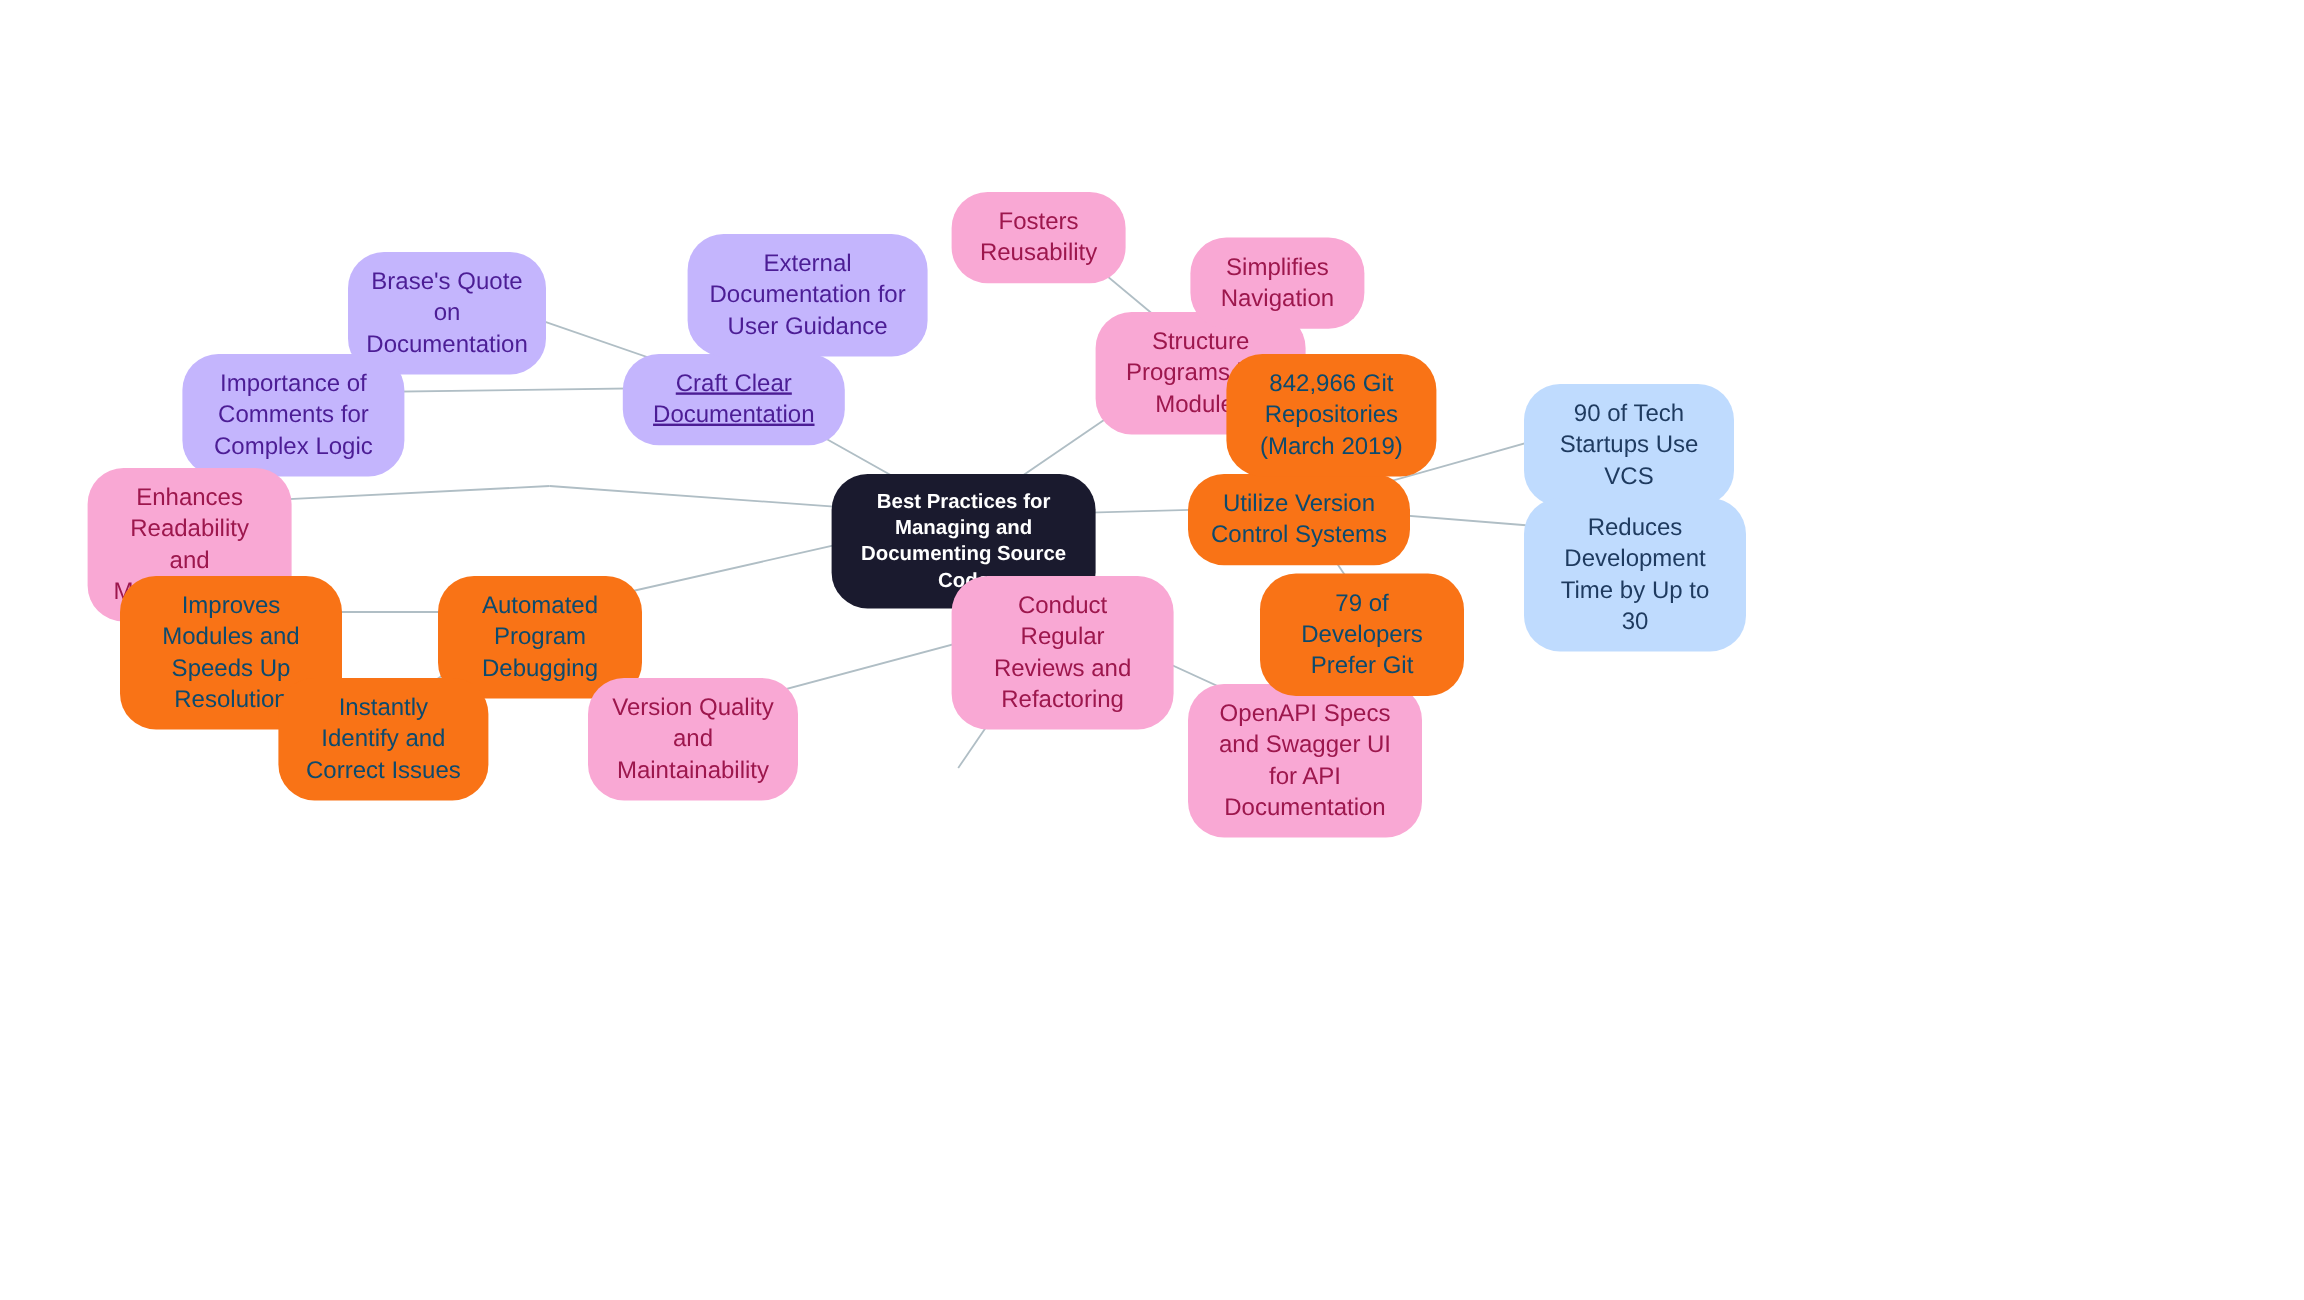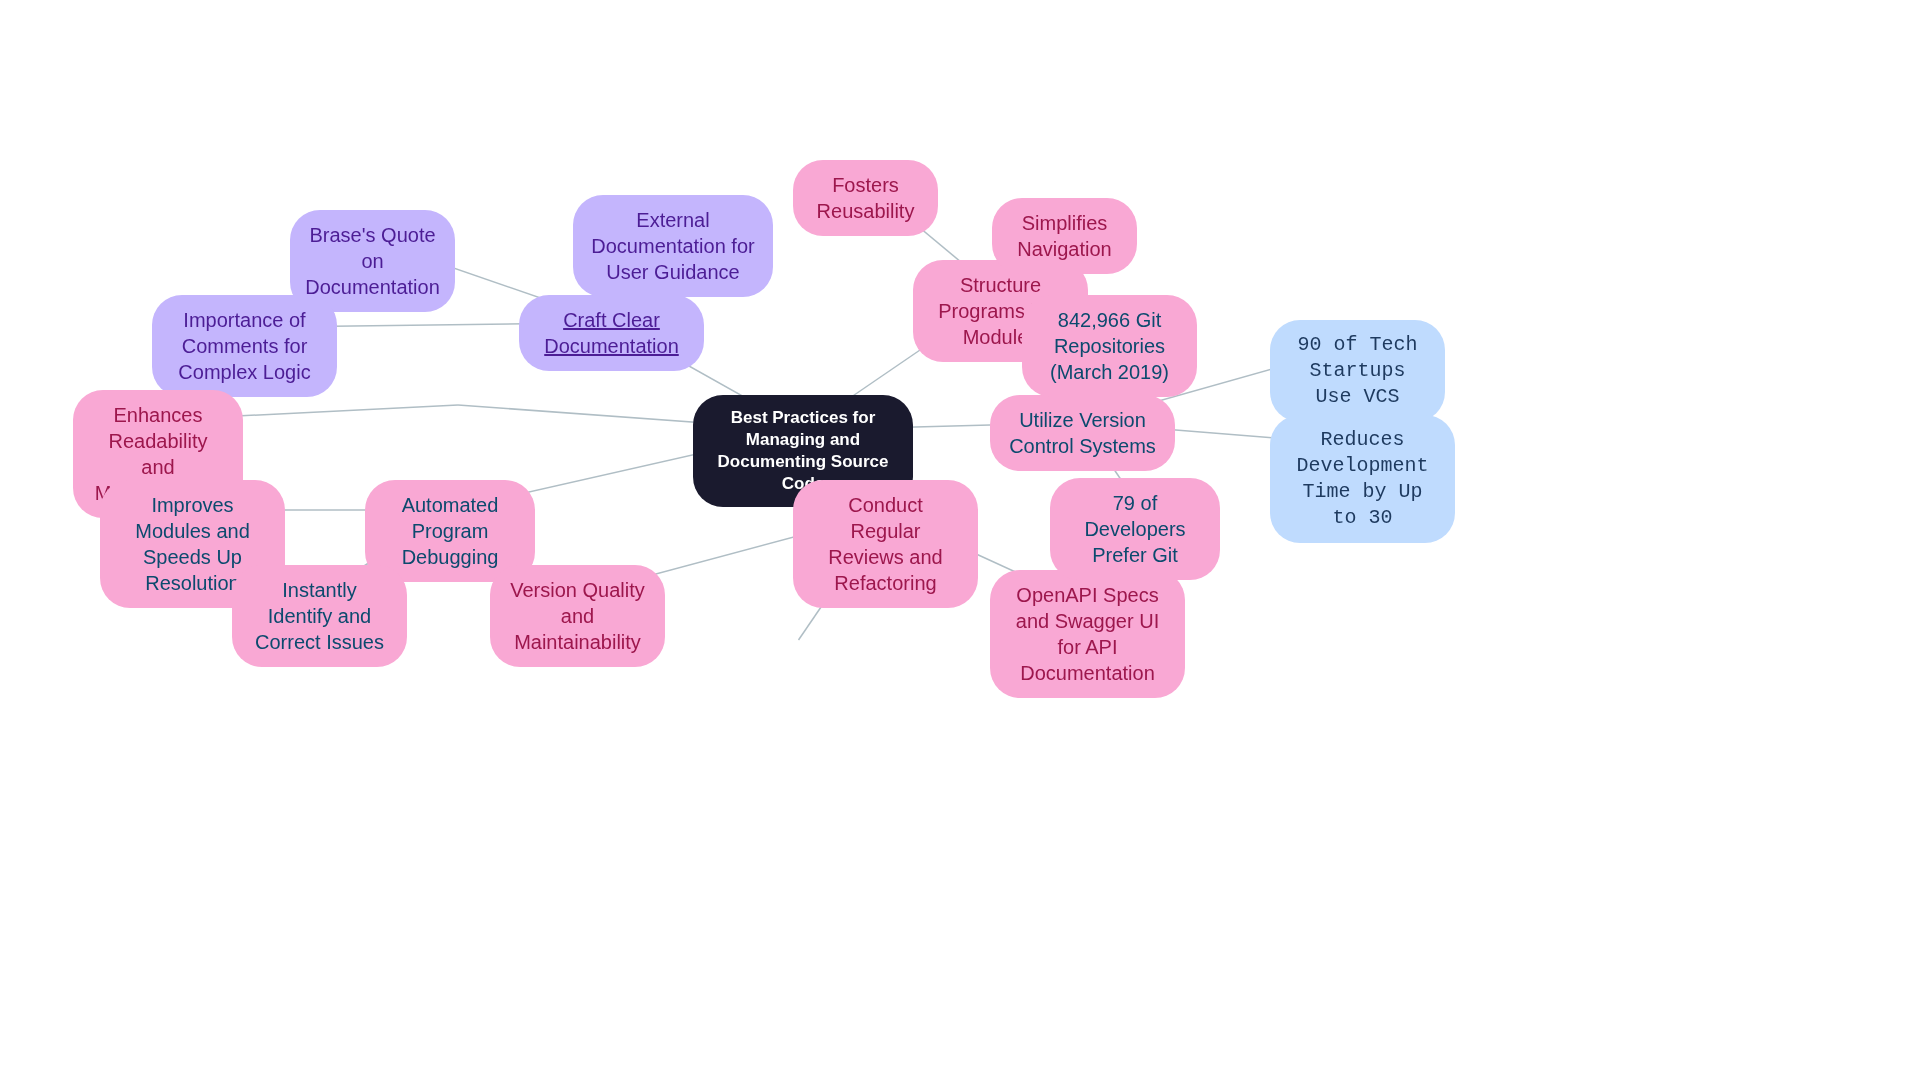--- a/index.html
+++ b/index.html
@@ -47,29 +47,28 @@
       background: #f9a8d4;
       color: #9d174d;
       border: none;
     }
     .node-purple {
       background: #c4b5fd;
       color: #4c1d95;
       border: none;
     }
     .node-blue {
-      background: #f9a8d4;
+      background: #f97316;
       color: #0c4a6e;
       border: none;
     }
     .node-lightblue {
       background: #bfdbfe;
       color: #1e3a5f;
       border: none;
-      font-family: Liberation Mono, monospace;
     }
   </style>
 </head>
 <body>
 
 <div id="mind-map-container">
   <svg id="connections">
       <line x1="803" y1="430" x2="611.5" y2="322.5" stroke="#b0bec5" stroke-width="1.5"></line>
       <line x1="611.5" y1="322.5" x2="673" y2="227.5" stroke="#b0bec5" stroke-width="1.5"></line>
       <line x1="611.5" y1="322.5" x2="372.5" y2="240" stroke="#b0bec5" stroke-width="1.5"></line>

